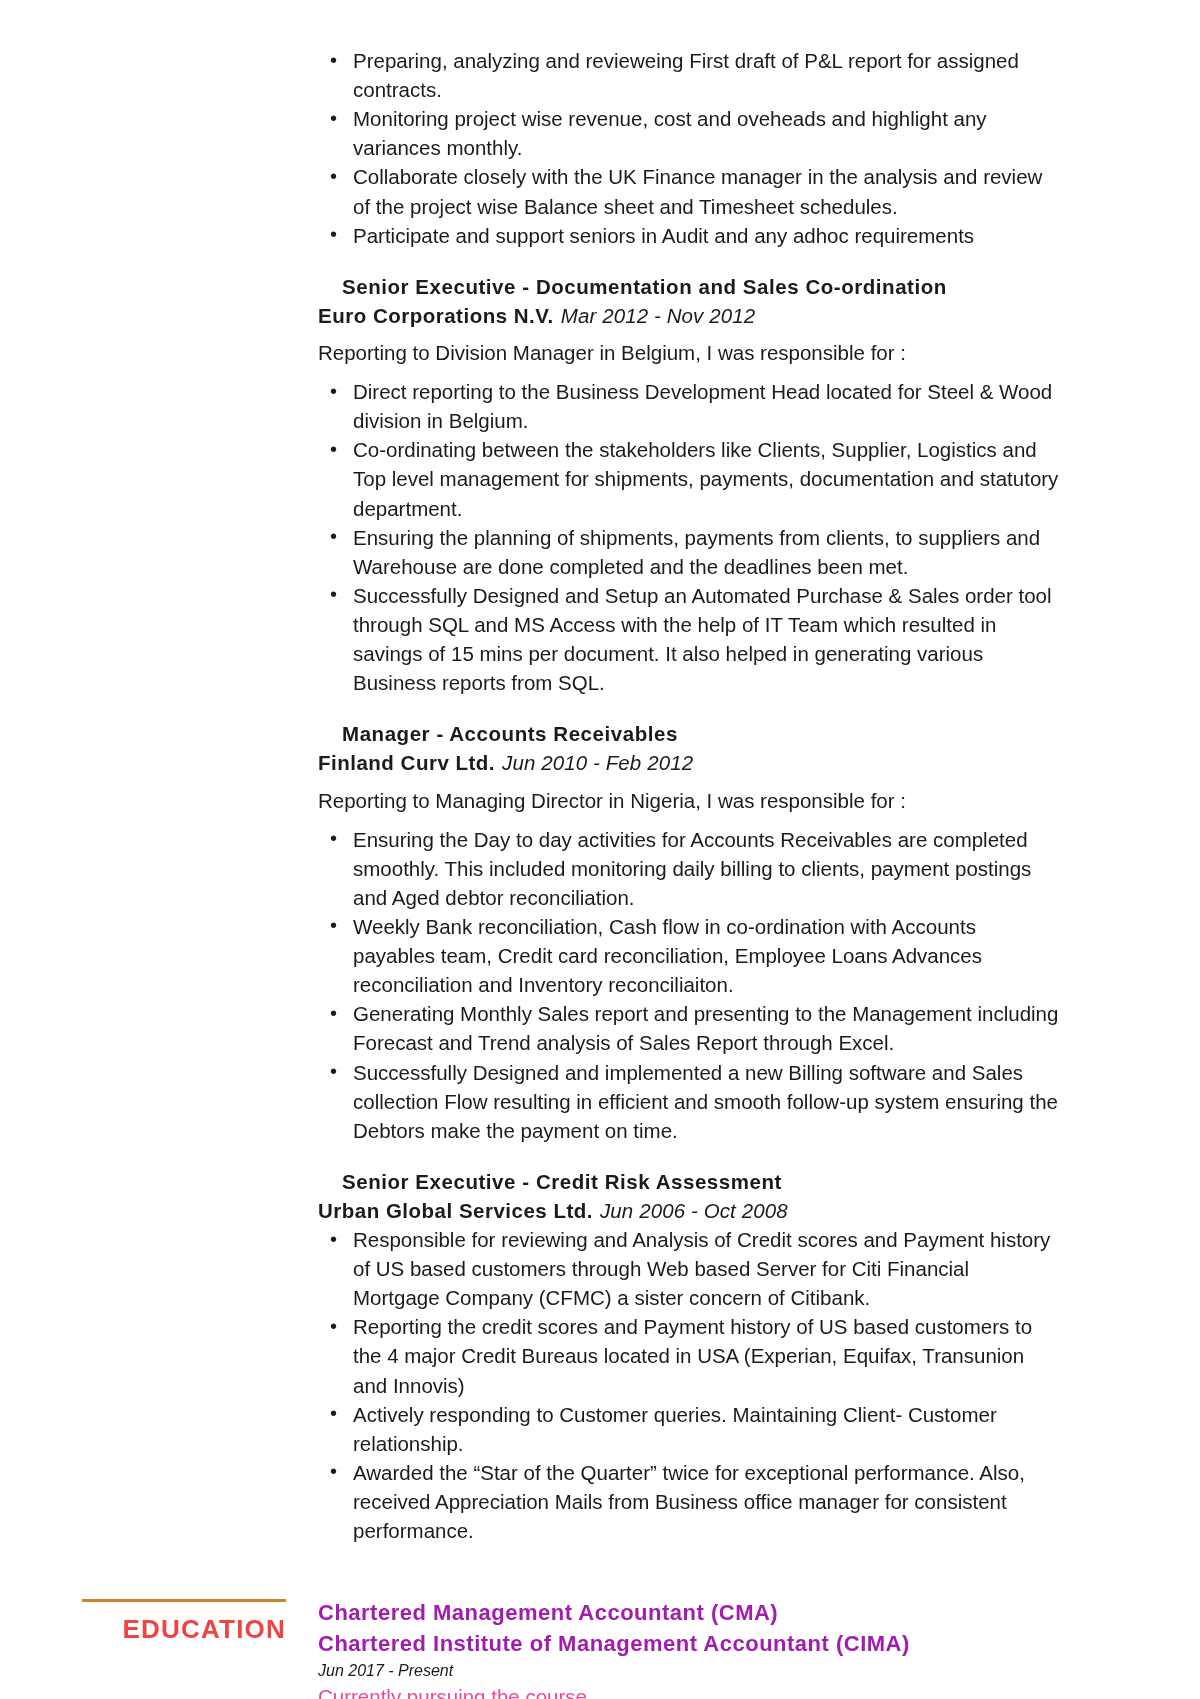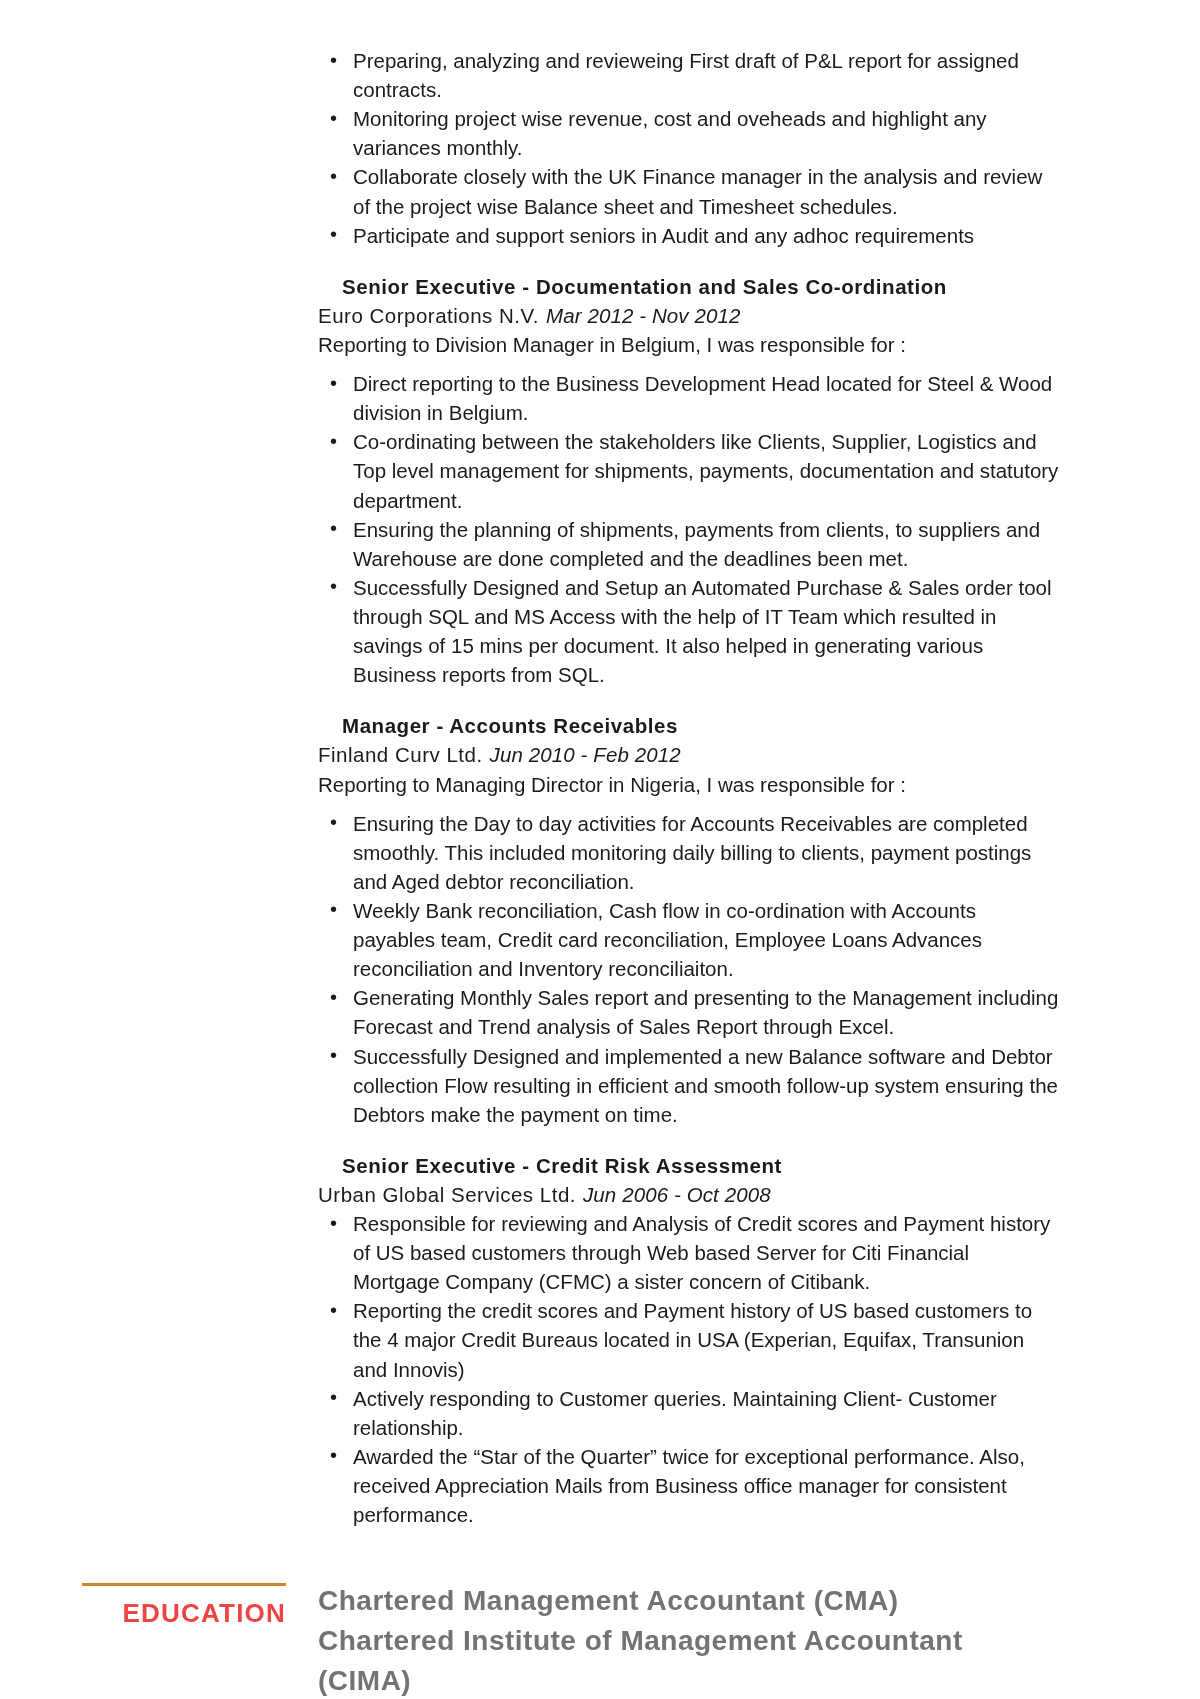--- a/index.html
+++ b/index.html
@@ -63,33 +63,34 @@
     color: #1b1b1b;
     line-height: 1.42;
     margin-left: 24px;
   }
   .company-line {
     font-size: 20.5px;
     line-height: 1.42;
     color: #1b1b1b;
   }
   .company {
-    font-weight: normal;
+    font-weight: bold;
     letter-spacing: 0.5px;
   }
   .dates {
     font-style: italic;
     font-weight: normal;
     letter-spacing: 0.1px;
     margin-left: 7px;
   }
   .reporting {
     font-size: 20.5px;
     line-height: 1.42;
     color: #1b1b1b;
+    margin-top: 8px;
   }
 
   ul.bullets {
     list-style: none;
     margin: 0;
     padding: 0;
   }
   ul.bullets > li {
     position: relative;
     padding-left: 35px;
@@ -104,25 +105,25 @@
     top: -0.5px;
     font-size: 20px;
     color: #1b1b1b;
   }
 
   .job-block { margin-bottom: 0; }
   .gap-before-job { height: 22px; }
   .gap-before-bullets { height: 10px; }
 
   .edu-entry-title {
-    font-size: 28px;
+    font-size: 22px;
     font-weight: bold;
     letter-spacing: 0.5px;
     line-height: 1.42;
-    color: #737373;
+    color: #a21caf;
   }
   .edu-dates {
     font-size: 16px;
     font-style: italic;
     line-height: 1.42;
     color: #1b1b1b;
   }
   .edu-note {
     font-size: 20.5px;
     line-height: 1.42;
@@ -170,21 +171,21 @@
         <div class="job-title">Manager - Accounts Receivables</div>
         <div class="company-line">
           <span class="company">Finland Curv Ltd.</span><span class="dates">Jun 2010 - Feb 2012</span>
         </div>
         <div class="reporting">Reporting to Managing Director in Nigeria, I was responsible for :</div>
         <div class="gap-before-bullets"></div>
         <ul class="bullets">
           <li>Ensuring the Day to day activities for Accounts Receivables are completed smoothly. This included monitoring daily billing to clients, payment postings and Aged debtor reconciliation.</li>
           <li>Weekly Bank reconciliation, Cash flow in co-ordination with Accounts payables team, Credit card reconciliation, Employee Loans  Advances reconciliation and Inventory reconciliaiton.</li>
           <li>Generating Monthly Sales report and presenting to the Management including Forecast and Trend analysis of Sales Report through Excel.</li>
-          <li>Successfully Designed and implemented a new Balance software and Debtor collection Flow resulting in efficient and smooth follow-up system ensuring the Debtors make the payment on time.</li>
+          <li>Successfully Designed and implemented a new Billing software and Sales collection Flow resulting in efficient and smooth follow-up system ensuring the Debtors make the payment on time.</li>
         </ul>
       </div>
 
       <div class="gap-before-job"></div>
       <div class="job-block">
         <div class="job-title">Senior Executive - Credit Risk Assessment</div>
         <div class="company-line">
           <span class="company">Urban Global Services Ltd.</span><span class="dates">Jun 2006 - Oct 2008</span>
         </div>
         <ul class="bullets">

